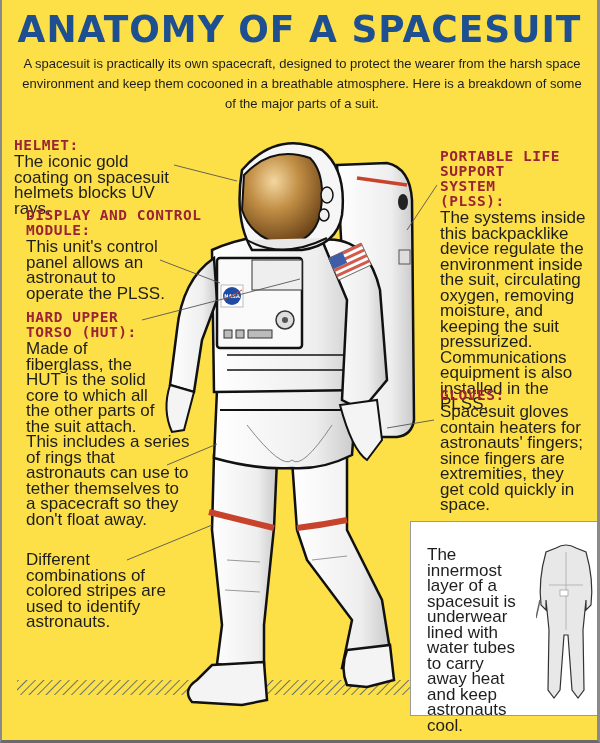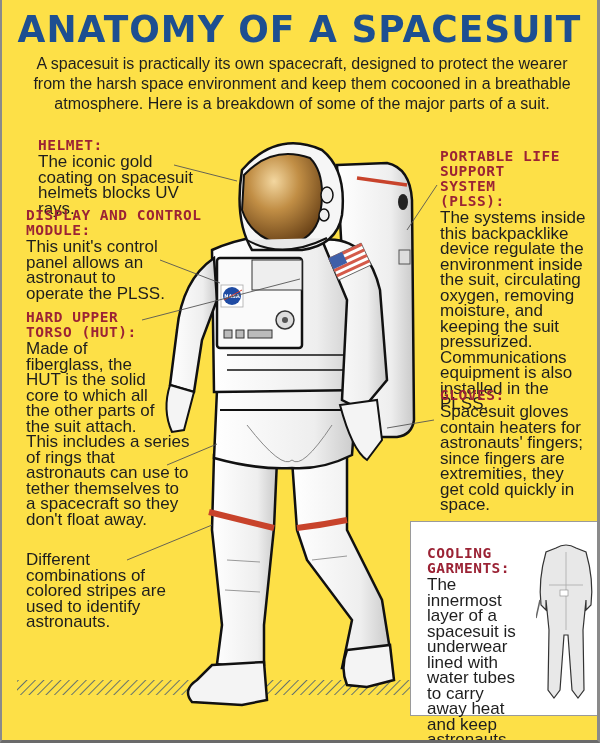--- a/index.html
+++ b/index.html
@@ -1,19 +1,19 @@
 <!DOCTYPE html>
 <html><head>
 <meta charset="utf-8">
 <style>
   html, body { margin: 0; padding: 0; }
   body { width: 600px; height: 743px; overflow: hidden; background: #fdf2e0; font-family: "Liberation Sans", sans-serif; }
   .page { position: relative; width: 600px; height: 743px; background: #fde047; border-left: 2px solid #8a8a8a; border-right: 3px solid #8a8a8a; border-bottom: 3px solid #6a6a6a; box-sizing: border-box; overflow: hidden; }
   .title { position: absolute; top: 8px; left: 0; width: 100%; text-align: center; font-family: "DejaVu Sans", sans-serif; font-weight: bold; font-size: 36px; letter-spacing: 1px; color: #1d4f91; transform: scaleY(1.05); }
-  .intro { position: absolute; top: 54px; left: 20px; width: 560px; text-align: center; font-size: 16px; line-height: 20px; color: #1e1e1e; }
+  .intro { position: absolute; top: 54px; left: 20px; width: 560px; text-align: center; font-size: 13px; line-height: 20px; color: #1e1e1e; }
   .label { position: absolute; }
   .label h3 { margin: 0; font-family: "DejaVu Sans Mono", monospace; font-weight: bold; font-size: 14.5px; line-height: 15px; color: #9b2335; letter-spacing: 0.5px; text-transform: uppercase; }
   .label p { margin: 1px 0 0; font-size: 17px; line-height: 15.5px; color: #1e1e1e; }
   .lines { position: absolute; top: 0; left: 0; }
   .cooling-box { position: absolute; left: 408px; top: 521px; width: 188px; height: 195px; background: #fff; border: 1px solid #9a9a9a; box-sizing: border-box; }
   svg { display: block; }
 </style>
 </head>
 <body>
 
@@ -120,21 +120,21 @@
       <line x1="172" y1="165" x2="235" y2="181"></line>
       <line x1="158" y1="260" x2="218" y2="283"></line>
       <line x1="140" y1="320" x2="298" y2="279"></line>
       <line x1="165" y1="465" x2="215" y2="444"></line>
       <line x1="125" y1="560" x2="210" y2="525"></line>
       <line x1="435" y1="185" x2="405" y2="230"></line>
       <line x1="432" y1="420" x2="385" y2="428"></line>
     </g>
   </svg>
 
-  <div class="label" style="left:36px; top:138px; width:170px;">
+  <div class="label" style="left:12px; top:138px; width:170px;">
     <h3>HELMET:</h3>
     <p>The iconic gold coating on spacesuit helmets blocks UV rays.</p>
   </div>
 
   <div class="label" style="left:24px; top:208px; width:190px;">
     <h3>DISPLAY AND CONTROL MODULE:</h3>
     <p style="width:150px">This unit's control panel allows an astronaut to operate the PLSS.</p>
   </div>
 
   <div class="label" style="left:24px; top:310px; width:130px;">
@@ -155,21 +155,20 @@
     <p>The systems inside this backpacklike device regulate the environment inside the suit, circulating oxygen, removing moisture, and keeping the suit pressurized. Communications equipment is also installed in the PLSS.</p>
   </div>
 
   <div class="label" style="left:438px; top:388px; width:145px;">
     <h3>GLOVES:</h3>
     <p>Spacesuit gloves contain heaters for astronauts' fingers; since fingers are extremities, they get cold quickly in space.</p>
   </div>
 
   <div class="cooling-box">
     <div class="label" style="left:16px; top:24px; width:100px;">
-      <h3>COOLING GARMENTS:</h3>
       <p style="width:100px">The innermost layer of a spacesuit is underwear lined with water tubes to carry away heat and keep astronauts cool.</p>
     </div>
     <svg style="position:absolute; left:125px; top:18px;" width="60" height="170">
       <path d="M20 8 Q30 2 40 8 L50 12 Q58 40 55 65 L50 70 L50 60 L47 90 L48 150 L42 158 L36 150 L32 95 L28 95 L24 150 L18 158 L12 150 L13 90 L10 60 L10 70 L5 65 Q2 40 10 12 Z" fill="#e8e8e8" stroke="#333" stroke-width="1.2"></path>
       <line x1="30" y1="12" x2="30" y2="90" stroke="#aaa" stroke-width="0.8"></line>
       <line x1="13" y1="45" x2="47" y2="45" stroke="#aaa" stroke-width="0.8"></line>
       <rect x="24" y="50" width="8" height="6" fill="#fff" stroke="#888" stroke-width="0.6"></rect>
       <path d="M4 60 L0 78" stroke="#666" stroke-width="1.5"></path>
     </svg>
   </div>

